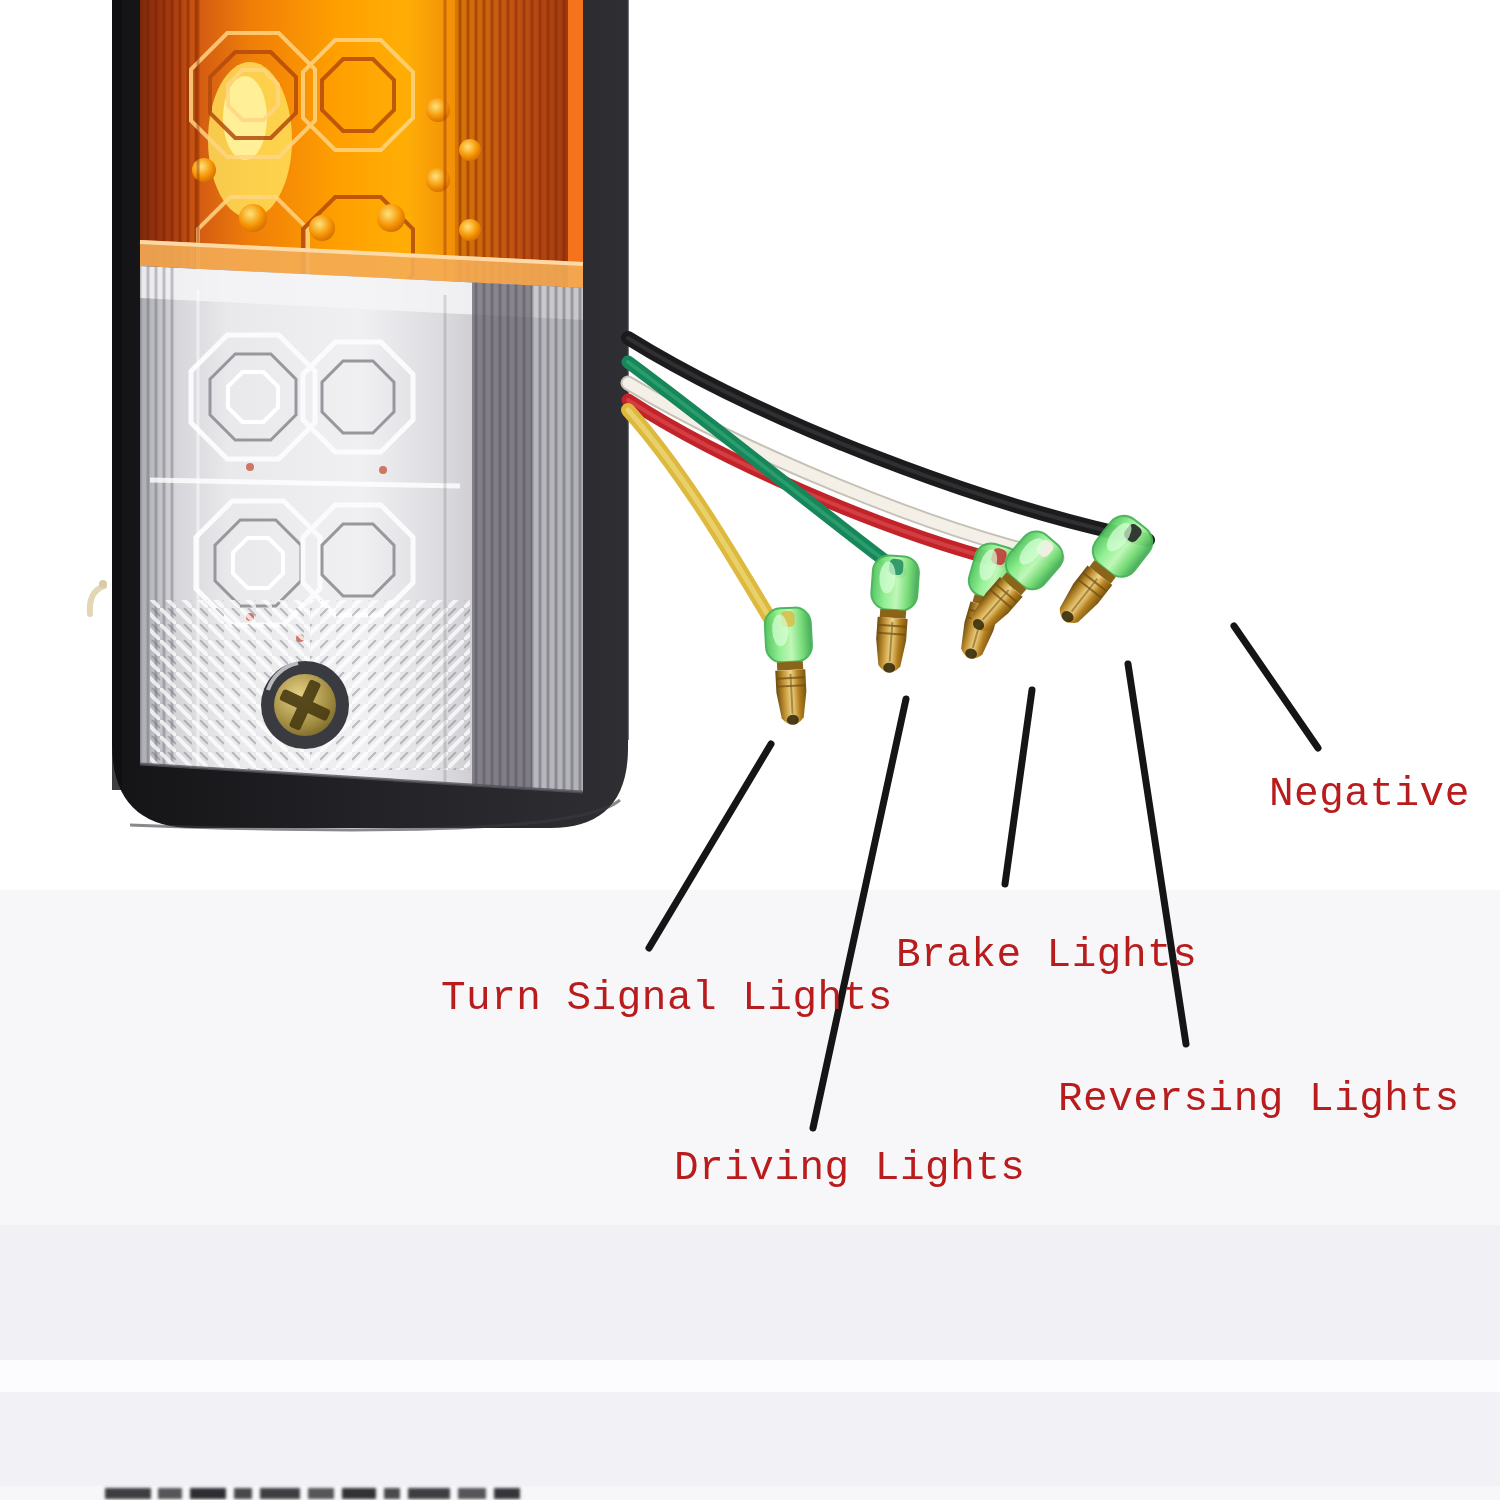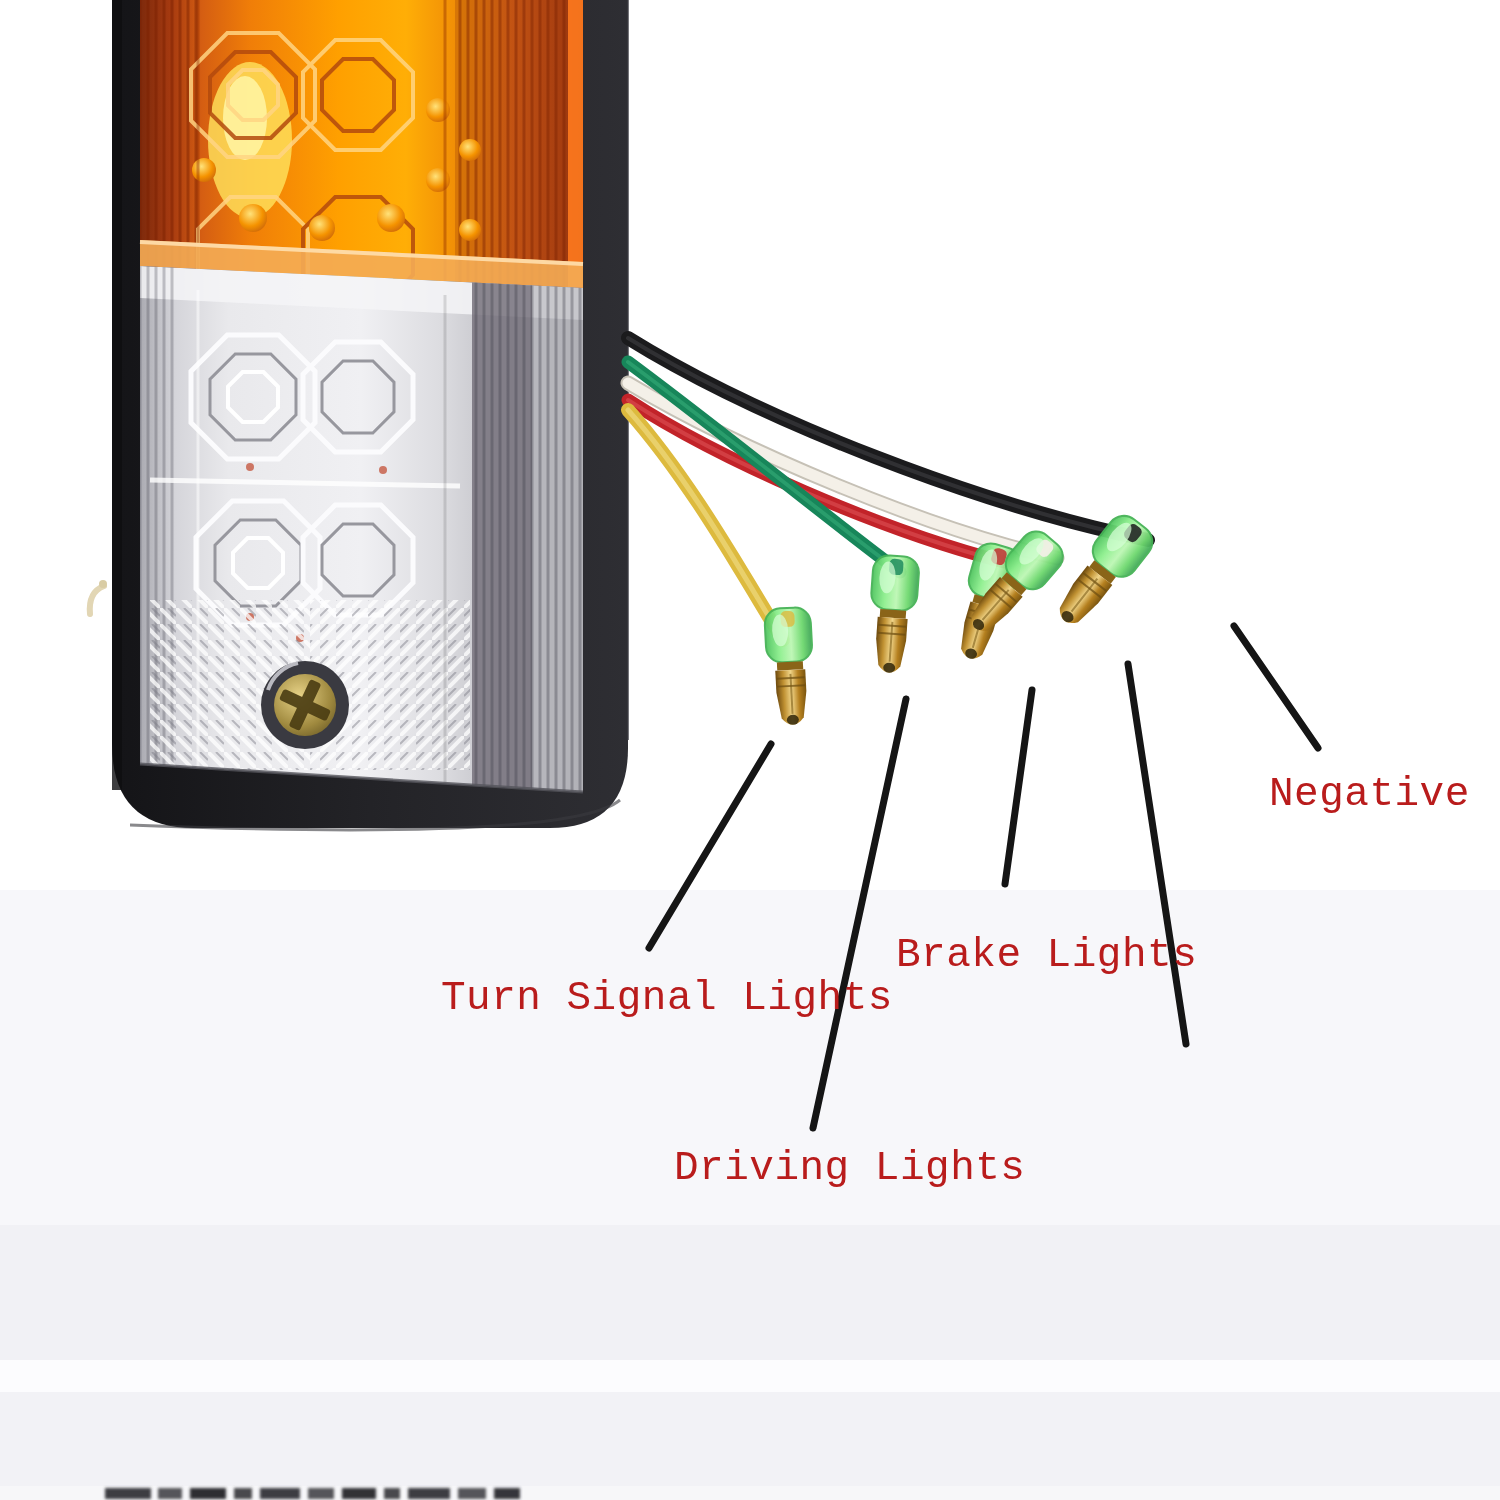--- a/index.html
+++ b/index.html
@@ -299,14 +299,15 @@
     <rect x="384" y="1488" width="16" height="11" fill="#4A4A4E"></rect>
     <rect x="408" y="1488" width="42" height="11" fill="#3E3E42"></rect>
     <rect x="458" y="1488" width="28" height="11" fill="#55555A"></rect>
     <rect x="494" y="1488" width="26" height="11" fill="#36363A"></rect>
   </g>
 </svg>
 
   <div class="lbl" style="left:674px;top:1146px;">Driving Lights</div>
   <div class="lbl" style="left:441px;top:976px;">Turn Signal Lights</div>
   <div class="lbl" style="left:896px;top:902px;margin-top:31px;">Brake Lights</div>
+  <div class="lbl" style="left:1058px;top:1077px;">Reversing Lights</div>
   <div class="lbl" style="left:1269px;top:772px;">Negative</div>
 </div>
 
 </body></html>

